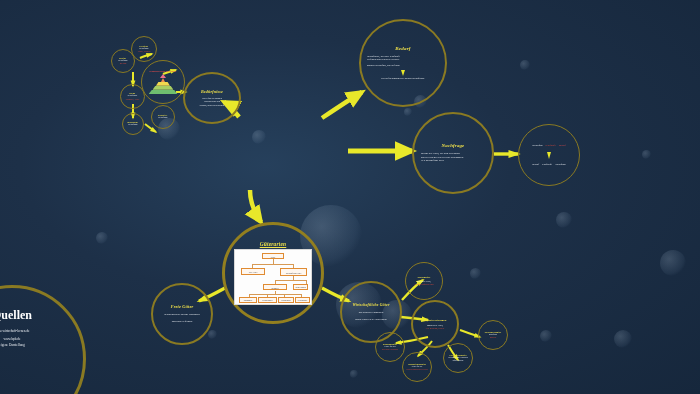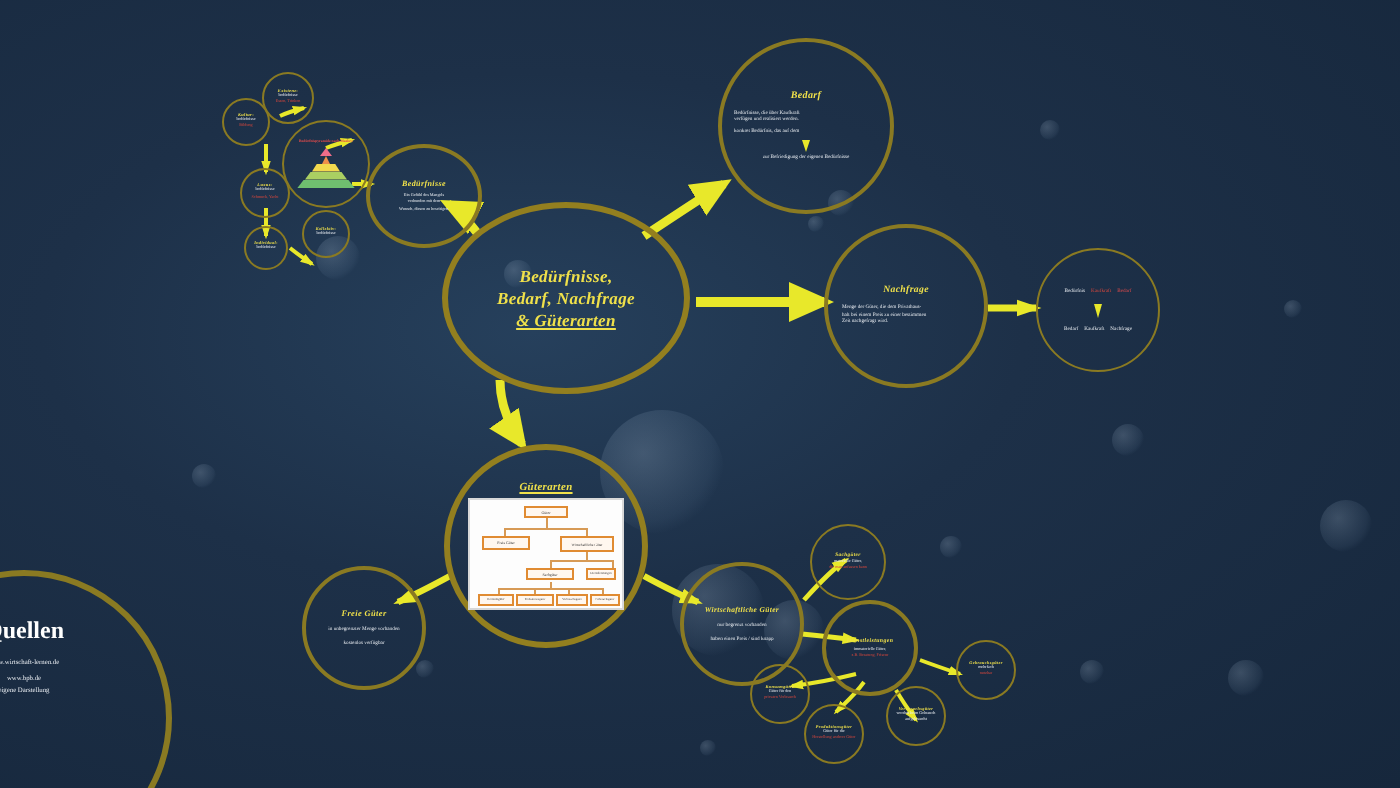--- a/index.html
+++ b/index.html
@@ -93,25 +93,20 @@
     <path d="M163,74 C168,72 172,71 176,70" stroke="#e8e82a" stroke-width="2" fill="none" marker-end="url(#ahs)"></path>
     <path d="M140,58 C144,56 148,55 152,54" stroke="#e8e82a" stroke-width="2" fill="none" marker-end="url(#ahs)"></path>
     <path d="M133,72 C133,78 133,82 133,86" stroke="#e8e82a" stroke-width="2" fill="none" marker-end="url(#ahs)"></path>
     <path d="M133,104 C133,110 133,114 133,118" stroke="#e8e82a" stroke-width="2" fill="none" marker-end="url(#ahs)"></path>
     <path d="M145,124 C150,128 153,130 156,132" stroke="#e8e82a" stroke-width="2" fill="none" marker-end="url(#ahs)"></path>
     <path d="M176,92 C180,92 183,92 186,92" stroke="#e8e82a" stroke-width="2" fill="none" marker-end="url(#ahs)"></path>
 
     <path d="M100,300 C130,280 170,280 195,300" stroke="#8a7a22" stroke-width="2" fill="none" opacity="0"></path>
   </svg>
 
-  <div class="node ring-thick centernode">
-    <div class="ttl">Bedürfnisse,</div>
-    <div class="ttl">Bedarf, Nachfrage</div>
-    <div class="ttl ttl-u">&amp; Güterarten</div>
-  </div>
 
   <div class="node ring" style="left:183px;top:72px;width:58px;height:52px;padding:0 4px;">
     <div class="ttl" style="font-size:4px;margin-bottom:3px;">Bedürfnisse</div>
     <div class="body-txt tiny">Ein Gefühl des Mangels</div>
     <div class="body-txt tiny">verbunden mit dem</div>
     <div class="body-txt tiny">Wunsch, diesen zu beseitigen.</div>
   </div>
 
   <div class="node ring-thin" style="left:141px;top:60px;width:44px;height:44px;">
     <div style="color:#e34b4b;font-size:1.9px;line-height:2.4px;font-weight:bold;margin-bottom:1px;max-width:34px;">Bedürfnispyramide nach Maslow</div>

